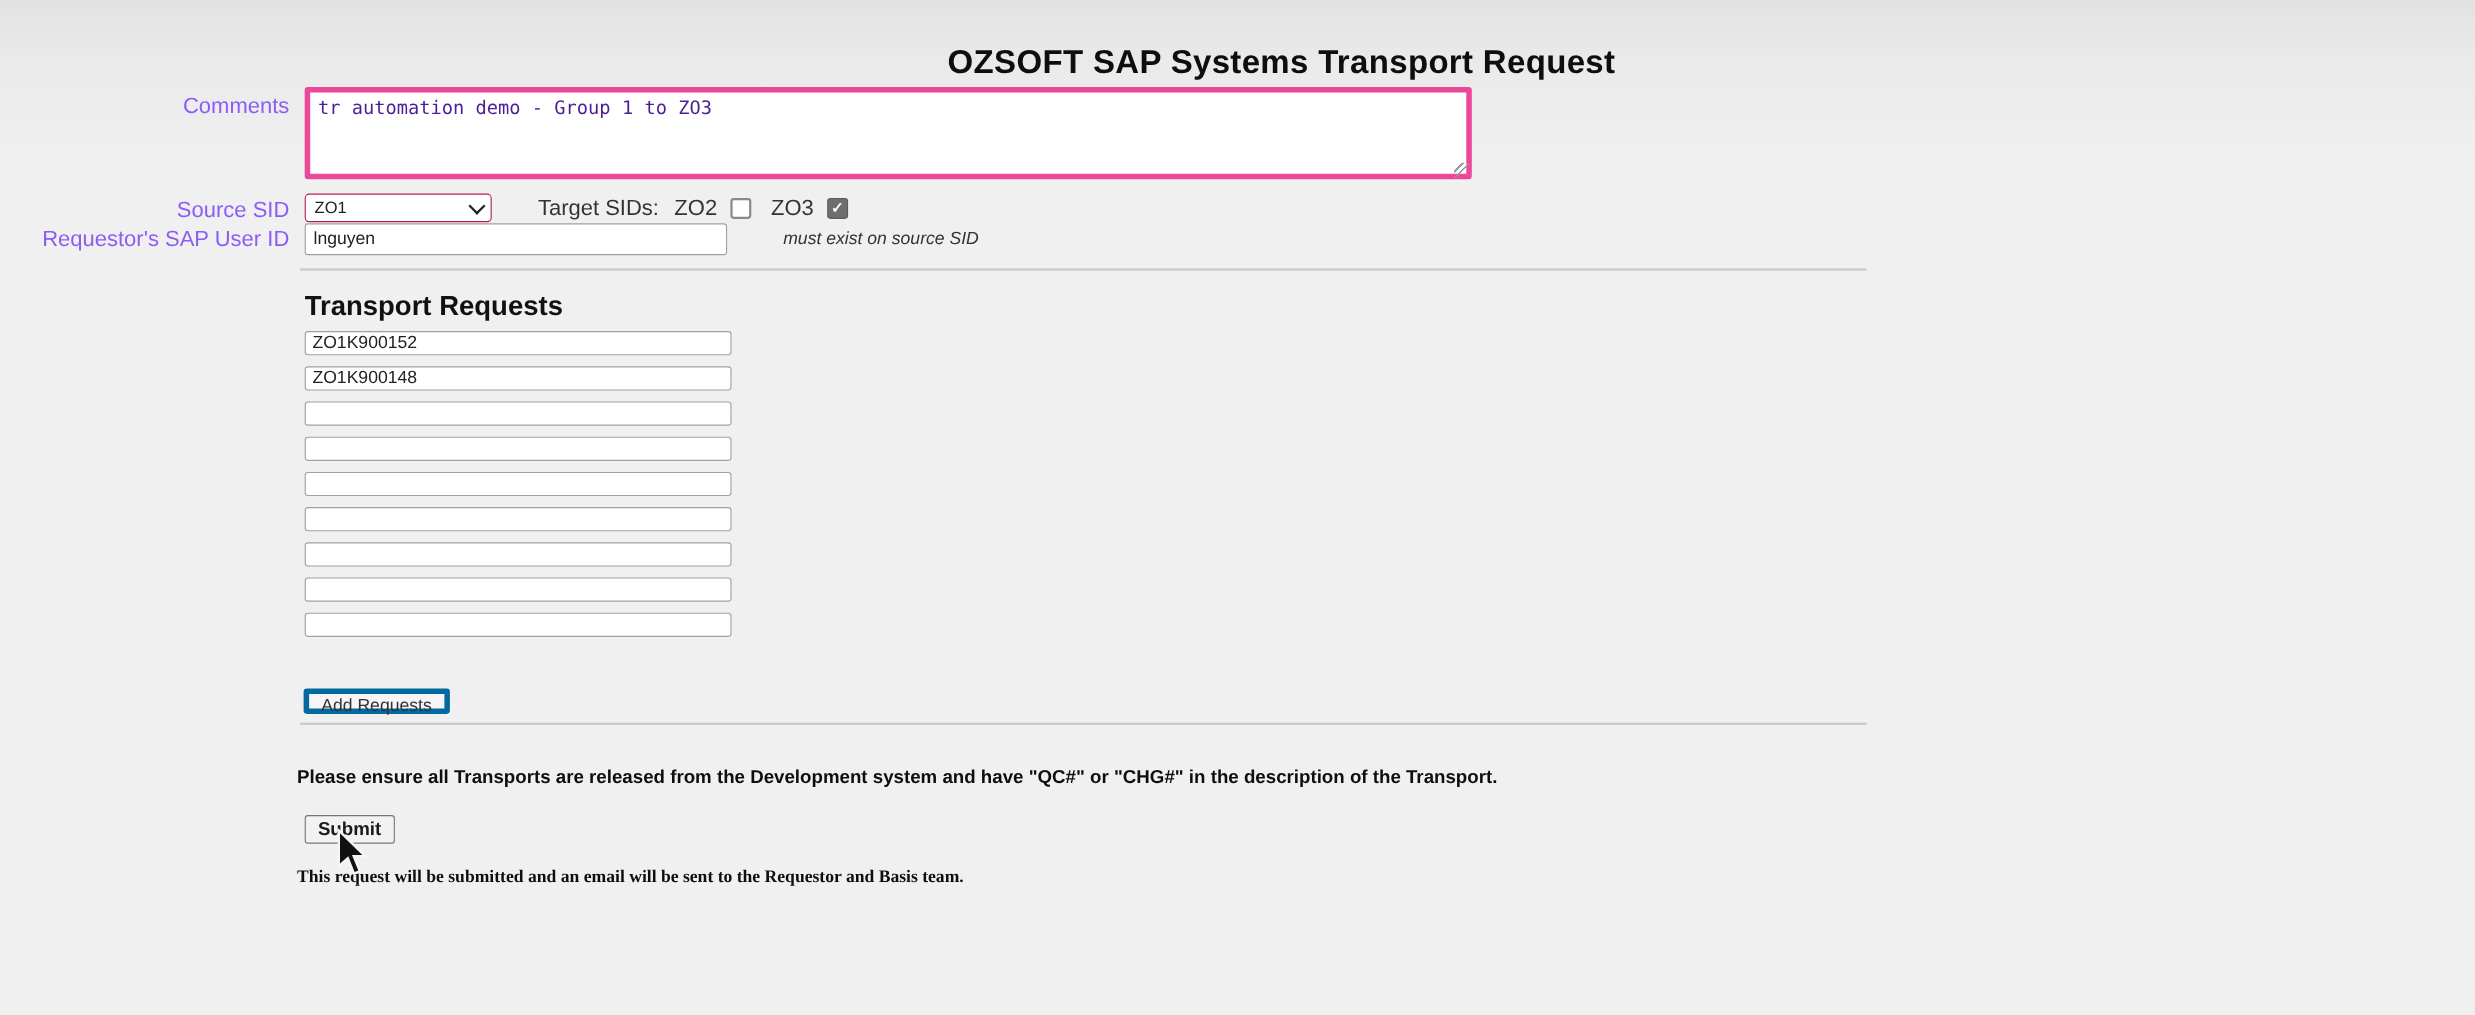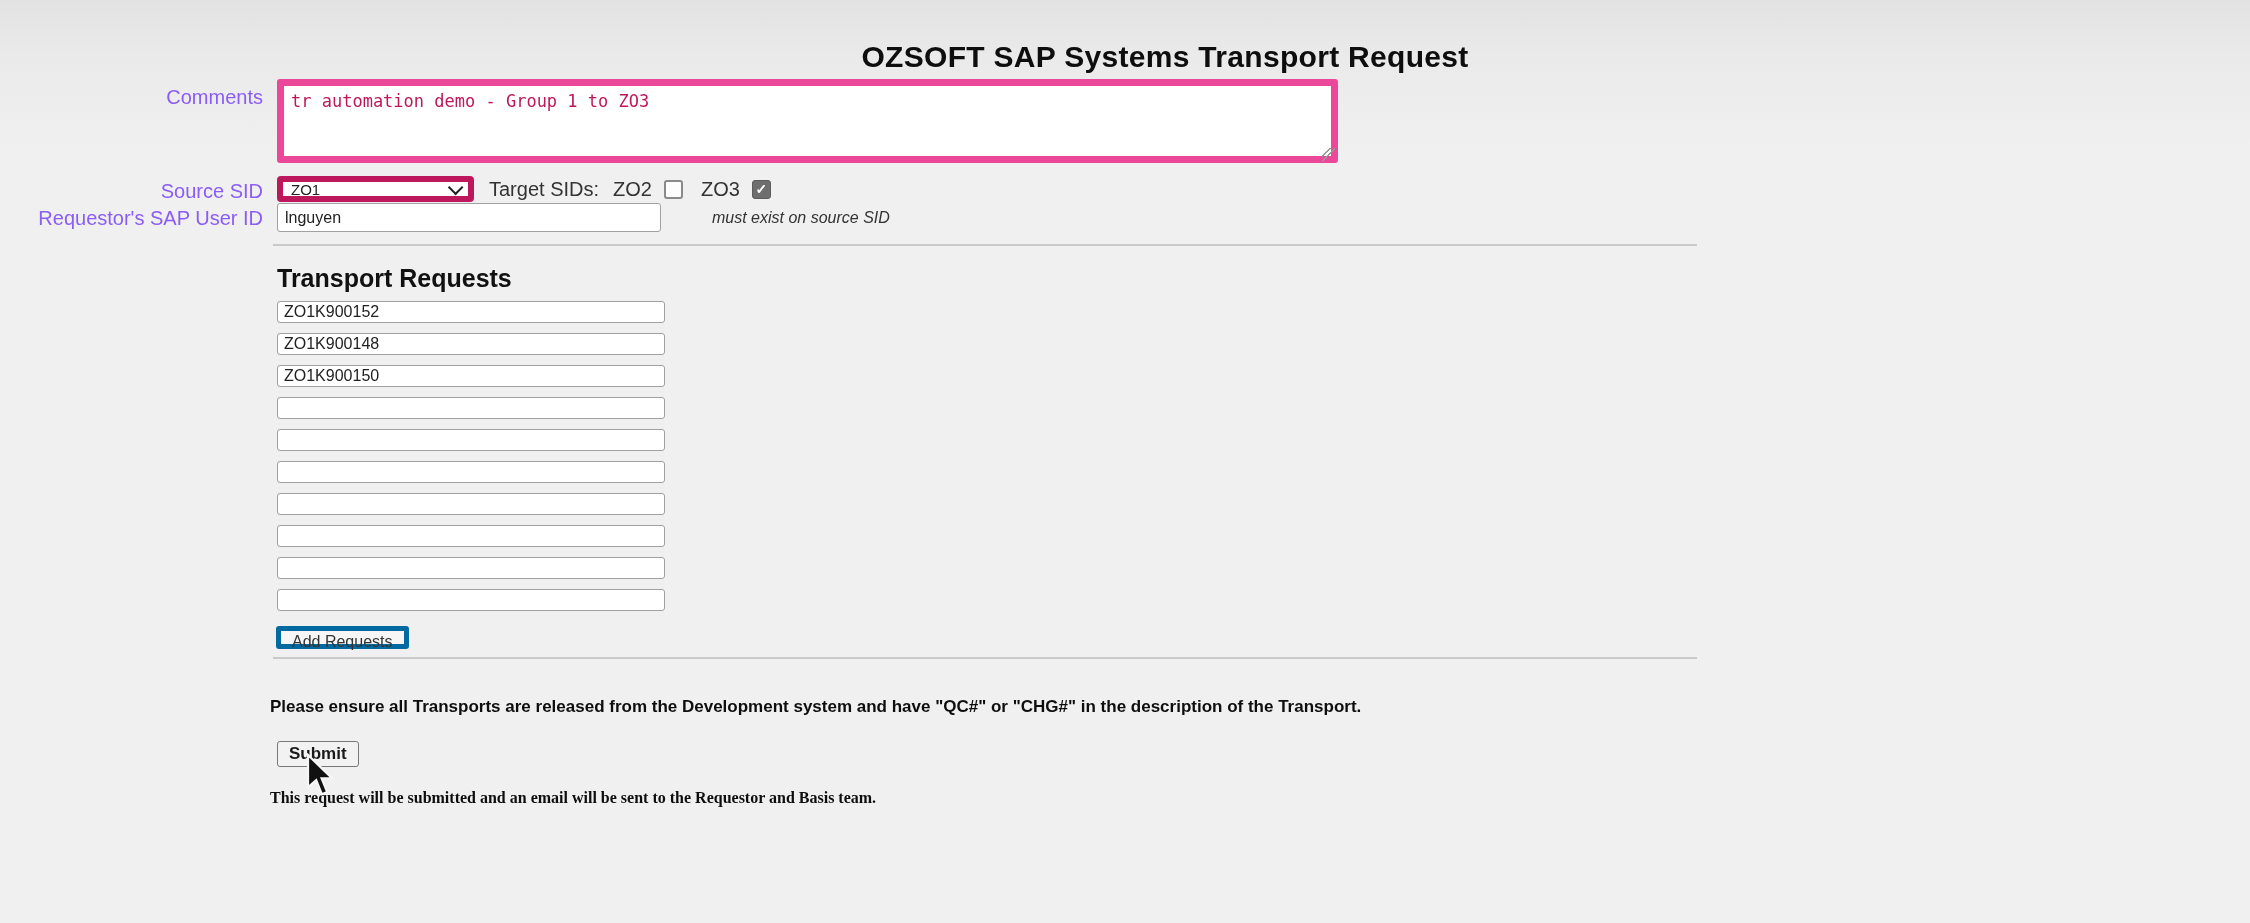--- a/index.html
+++ b/index.html
@@ -20,34 +20,34 @@
   .field-label {
     left: 0; width: 263px; text-align: right;
     font-size: 20px; color: #8b5cf6; white-space: nowrap; line-height: 24px;
   }
   .lbl-comments  { top: 85px; }
   .lbl-source    { top: 179px; }
   .lbl-requestor { top: 206px; }
 
   .comments-textarea {
     left: 277px; top: 79px; width: 1061px; height: 84px; box-sizing: border-box;
-    background: #ffffff; border: 7px solid #ec4899; border-radius: 3px;
+    background: #ffffff; border: 5px solid #ec4899; border-radius: 3px;
     font-family: "DejaVu Sans Mono", "Liberation Mono", monospace;
-    font-size: 17px; color: #be185d; padding: 5px 7px; resize: none; outline: none;
+    font-size: 17px; color: #4c1d95; padding: 5px 7px; resize: none; outline: none;
     line-height: 21px;
   }
   .resize-grip {
     left: 1322px; top: 148px; width: 13px; height: 13px;
     background:
       linear-gradient(135deg, transparent 0 5px, #9a9a9a 5px 6.5px, transparent 6.5px 9px, #9a9a9a 9px 10.5px, transparent 10.5px);
   }
 
   .sid-select {
-    left: 277px; top: 176px; width: 197px; height: 26px; box-sizing: border-box;
-    background: #ffffff; border: 6px solid #be185d; border-radius: 4px;
+    left: 277px; top: 176px; width: 170px; height: 26px; box-sizing: border-box;
+    background: #ffffff; border: 1px solid #be185d; border-radius: 4px;
     display: flex; align-items: center; justify-content: space-between;
     padding: 0 9px 0 8px; cursor: default;
   }
   .sid-select .value { font-size: 15px; color: #222; }
   .chevron {
     width: 9px; height: 9px; border-right: 2px solid #222; border-bottom: 2px solid #222;
     transform: rotate(45deg) translateY(-3px);
   }
 
   .target-row {
@@ -143,21 +143,20 @@
 <div class="abs field-label lbl-requestor">Requestor's SAP User ID</div>
 <input class="abs userid-input" value="lnguyen" style="">
 <div class="abs userid-note">must exist on source SID</div>
 
 <div class="abs rule rule-1"></div>
 
 <div class="abs tr-header">Transport Requests</div>
 <div class="abs tr-list">
   <input class="tr-input" value="ZO1K900152" style="">
   <input class="tr-input" value="ZO1K900148" style="">
-  <input class="tr-input" value="ZO1K900150" style="">
   <input class="tr-input" value="" style="">
   <input class="tr-input" value="" style="">
   <input class="tr-input" value="" style="">
   <input class="tr-input" value="" style="">
   <input class="tr-input" value="" style="">
   <input class="tr-input" value="" style="">
   <input class="tr-input" value="" style="">
 </div>
 <button class="abs add-btn">Add Requests</button>
 

